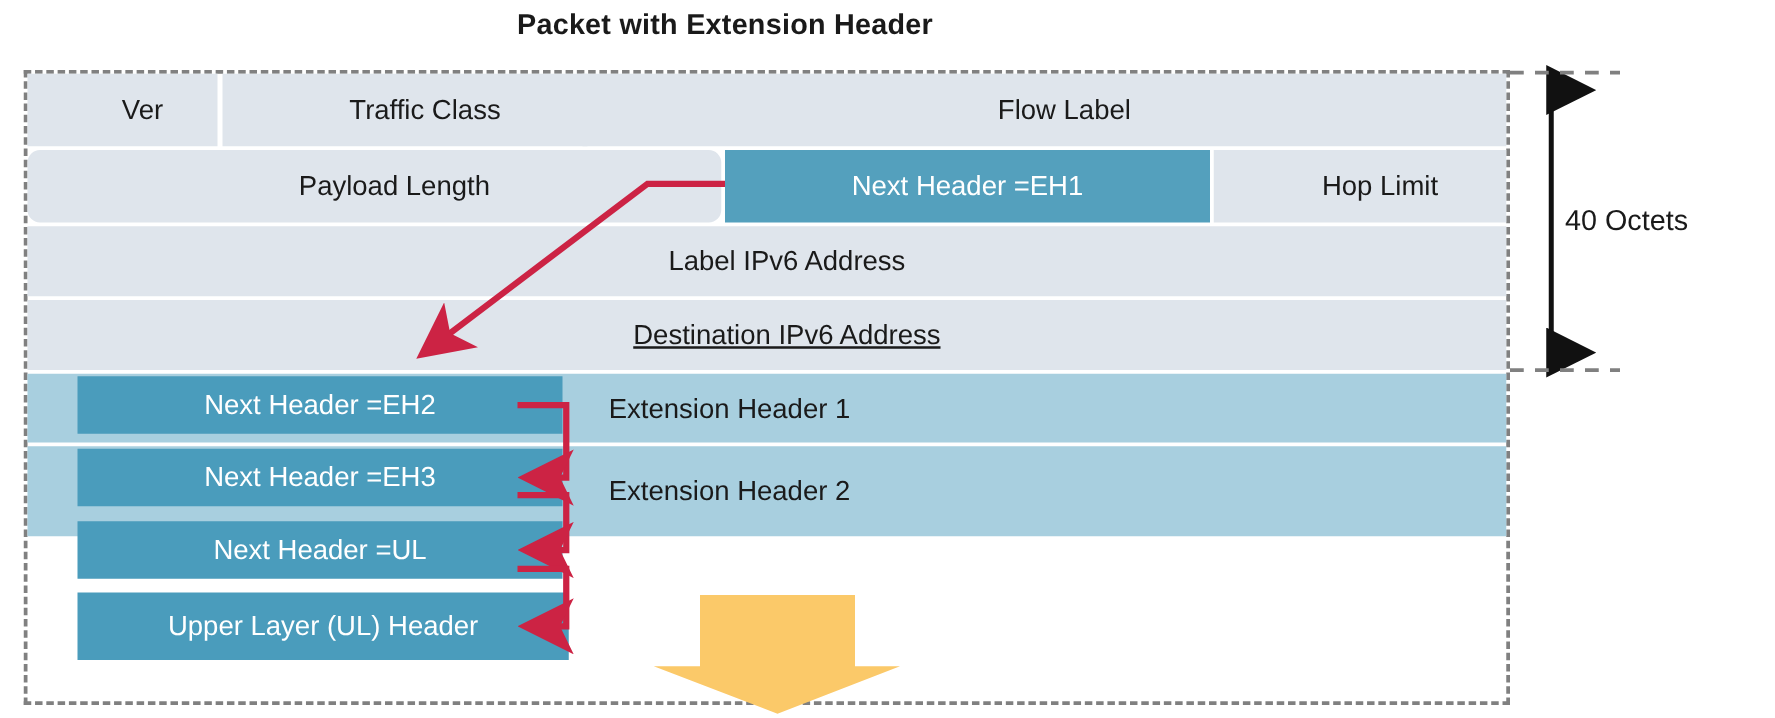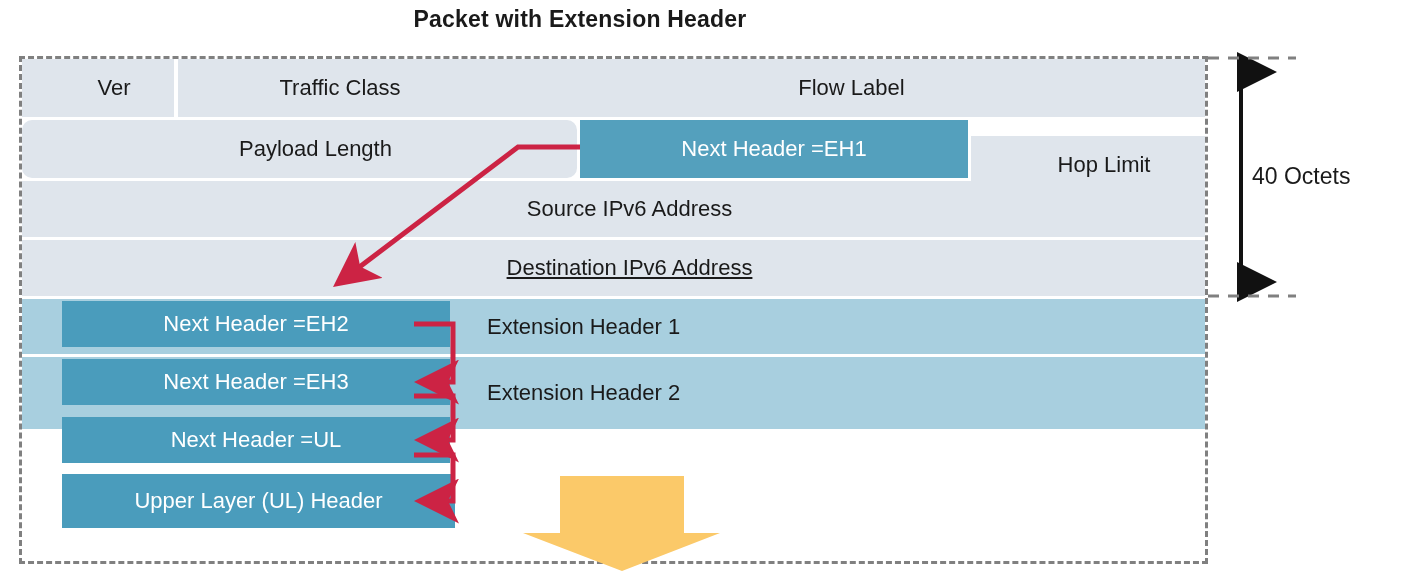--- a/index.html
+++ b/index.html
@@ -127,23 +127,23 @@
   <div class="abs" id="diagram-title">Packet with Extension Header</div>
 
   <div class="abs" id="packet-boundary"></div>
 
   <div class="abs hdr-cell" style="left:22px; top:59px; width:152px; height:58px;">Ver</div>
   <div class="abs hdr-cell" style="left:178px; top:59px; width:292px; height:58px;">Traffic Class</div>
   <div class="abs hdr-cell" style="left:466px; top:59px; width:739px; height:58px;">Flow Label</div>
 
   <div class="abs hdr-cell" style="left:22px; top:120px; width:555px; height:58px;border-radius:10px;">Payload Length</div>
   <div class="abs teal-cell" style="left:580px; top:120px; width:388px; height:58px;">Next Header =EH1</div>
-  <div class="abs hdr-cell" style="left:971px; top:120px; width:234px; height:58px;margin-top:16px;">Hop Limit</div>
-
-  <div class="abs hdr-cell" style="left:22px; top:181px; width:1183px; height:56px;">Source IPv6 Address</div>
+  <div class="abs hdr-cell" style="left:971px; top:120px; width:234px; height:58px;">Hop Limit</div>
+
+  <div class="abs hdr-cell" style="left:22px; top:181px; width:1183px; height:56px;">Label IPv6 Address</div>
 
   <div class="abs hdr-cell" style="left:22px; top:240px; width:1183px; height:56px;text-decoration:underline;">Destination IPv6 Address</div>
 
   <div class="abs eh-band" style="left:22px; top:299px; width:1183px; height:55px;">
     <span class="eh-label">Extension Header 1</span>
   </div>
   <div class="abs eh-band" style="left:22px; top:357px; width:1183px; height:72px;">
     <span class="eh-label">Extension Header 2</span>
   </div>
 

